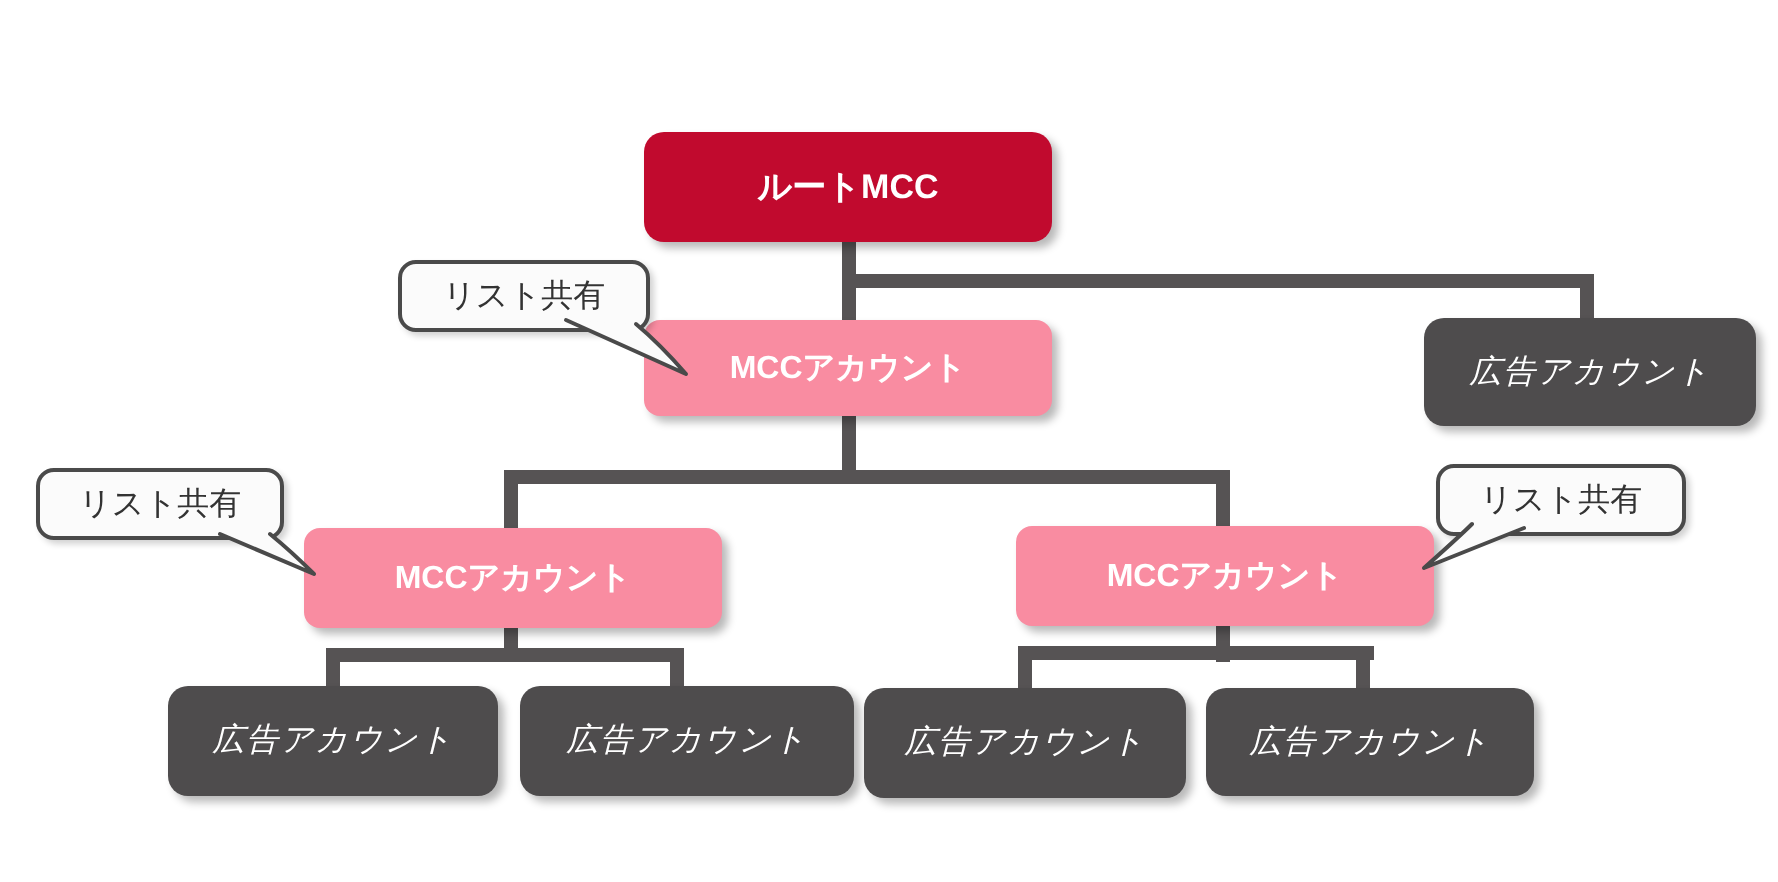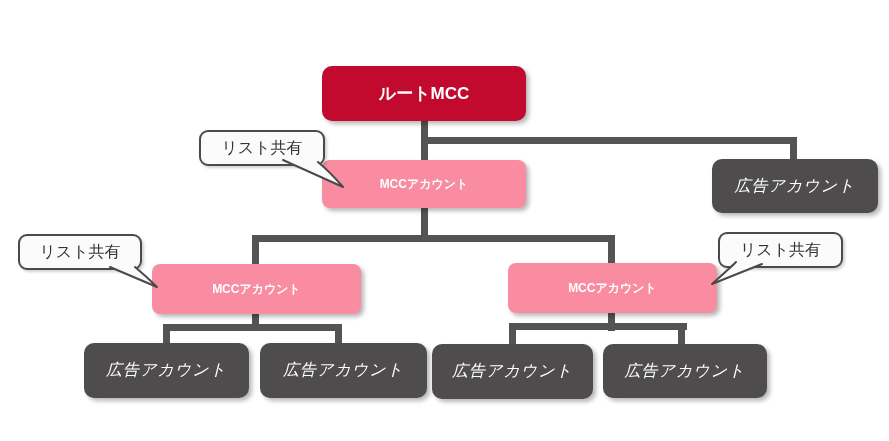--- a/index.html
+++ b/index.html
@@ -6,21 +6,21 @@
   .canvas{
     position:relative;width:889px;height:441px;background:#ffffff;overflow:hidden;
     font-family:"Liberation Sans","DejaVu Sans",sans-serif;
   }
   .conn{position:absolute;background:#565354;z-index:1;}
   .node{
     position:absolute;z-index:2;display:flex;align-items:center;justify-content:center;
     color:#ffffff;box-shadow:3px 3px 4px rgba(0,0,0,0.28);text-align:center;white-space:nowrap;
   }
   .node.red{background:#C10A2E;border-radius:10px;font-size:17px;font-weight:700;}
-  .node.pink{background:#F98CA1;border-radius:8px;font-size:12px;font-weight:700;}
+  .node.pink{background:#F98CA1;border-radius:8px;font-size:16px;font-weight:700;}
   .node.gray{background:#4E4C4D;border-radius:10px;font-size:16px;font-weight:400;letter-spacing:1px;font-style:italic;}
   .callout-bubble{
     position:absolute;z-index:3;background:#FBFBFB;border:2px solid #4A4A4A;border-radius:9px;
     box-shadow:2px 2px 3px rgba(0,0,0,0.18);
     display:flex;align-items:center;justify-content:center;
     font-size:16px;color:#333333;white-space:nowrap;box-sizing:border-box;
   }
   .callout-tail{position:absolute;z-index:4;overflow:visible;}
   .callout-tail path{
     fill:#FBFBFB;stroke:#4A4A4A;stroke-width:2;

